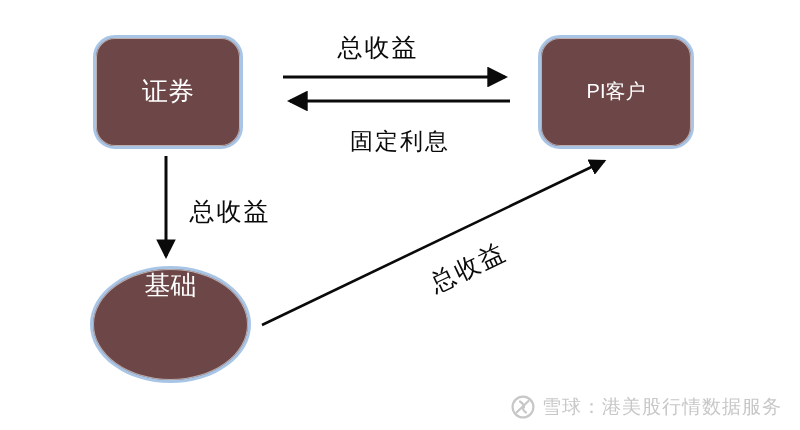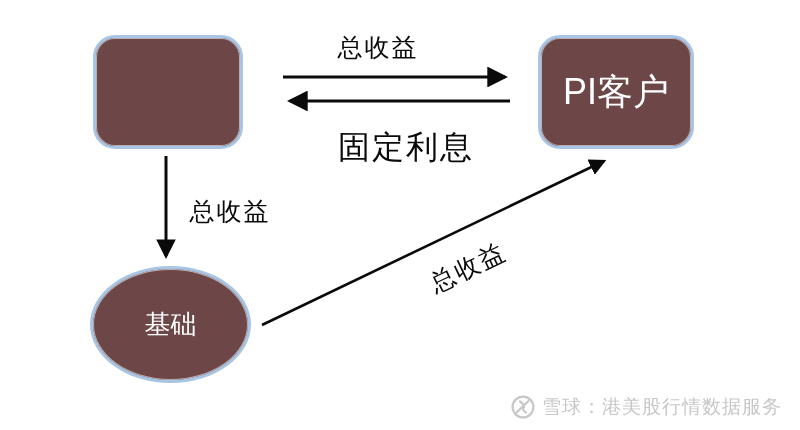--- a/index.html
+++ b/index.html
@@ -25,33 +25,33 @@
     background: #6D4747;
     border: 3px solid #A9C5E6;
     box-shadow: inset 0 0 0 1px rgba(255,255,255,0.55);
     color: #ffffff;
     text-align: center;
     box-sizing: border-box;
     line-height: 1.28;
   }
   .node-box { border-radius: 22px; }
   .node-securities { left: 93px; top: 35px; width: 150px; height: 114px; font-size: 26px; }
-  .node-pi { left: 538px; top: 35px; width: 156px; height: 114px; font-size: 36px; }
-  .node-ellipse { border-radius: 50%; }
+  .node-pi { left: 538px; top: 35px; width: 156px; height: 114px; font-size: 20px; }
+  .node-ellipse { border-radius: 50%; justify-content: space-between; }
   .node-underlying { left: 90px; top: 266px; width: 161px; height: 117px; font-size: 26px; }
   .edge-label {
     position: absolute;
     color: #0a0a0a;
     font-size: 25px;
     letter-spacing: 2px;
     text-align: center;
     white-space: nowrap;
   }
   .label-top-forward { left: 318px; top: 31px; width: 120px; }
-  .label-top-backward { left: 338px; top: 126px; width: 124px; font-size: 32px; }
+  .label-top-backward { left: 338px; top: 126px; width: 124px; font-size: 23px; }
   .label-down { left: 180px; top: 195px; width: 100px; }
   .label-diagonal {
     left: 408px; top: 251px; width: 120px;
     transform: rotate(-25.6deg);
     transform-origin: center center;
   }
   .watermark {
     position: absolute;
     right: 18px; bottom: 10px;
     display: flex;
@@ -77,20 +77,21 @@
         <path d="M0,0 L10,5 L0,10 z" fill="#0a0a0a"></path>
       </marker>
     </defs>
     <line x1="283" y1="77" x2="505" y2="77" stroke="#0a0a0a" stroke-width="3.2" marker-end="url(#ah)"></line>
     <line x1="510" y1="101" x2="290" y2="101" stroke="#0a0a0a" stroke-width="3.2" marker-end="url(#ah)"></line>
     <line x1="166" y1="156" x2="166" y2="256" stroke="#0a0a0a" stroke-width="3" marker-end="url(#ah)"></line>
     <line x1="262" y1="325" x2="604" y2="161" stroke="#0a0a0a" stroke-width="2.6" marker-end="url(#ah)"></line>
   </svg>
 
   <div class="node node-box node-securities">
+    <div>证券</div>
   </div>
 
   <div class="node node-box node-pi">
     <div>PI客户</div>
   </div>
 
   <div class="node node-ellipse node-underlying">
     <div>基础</div>
   </div>
 

